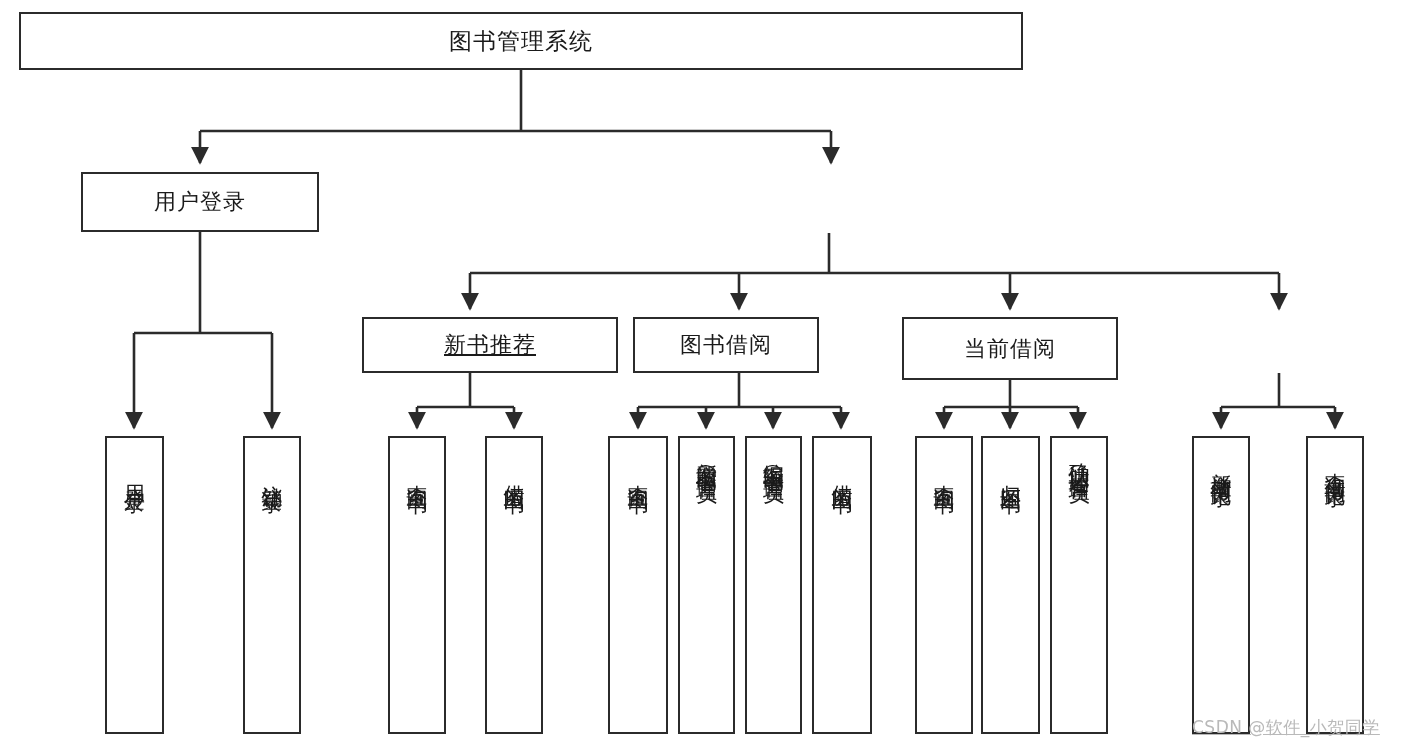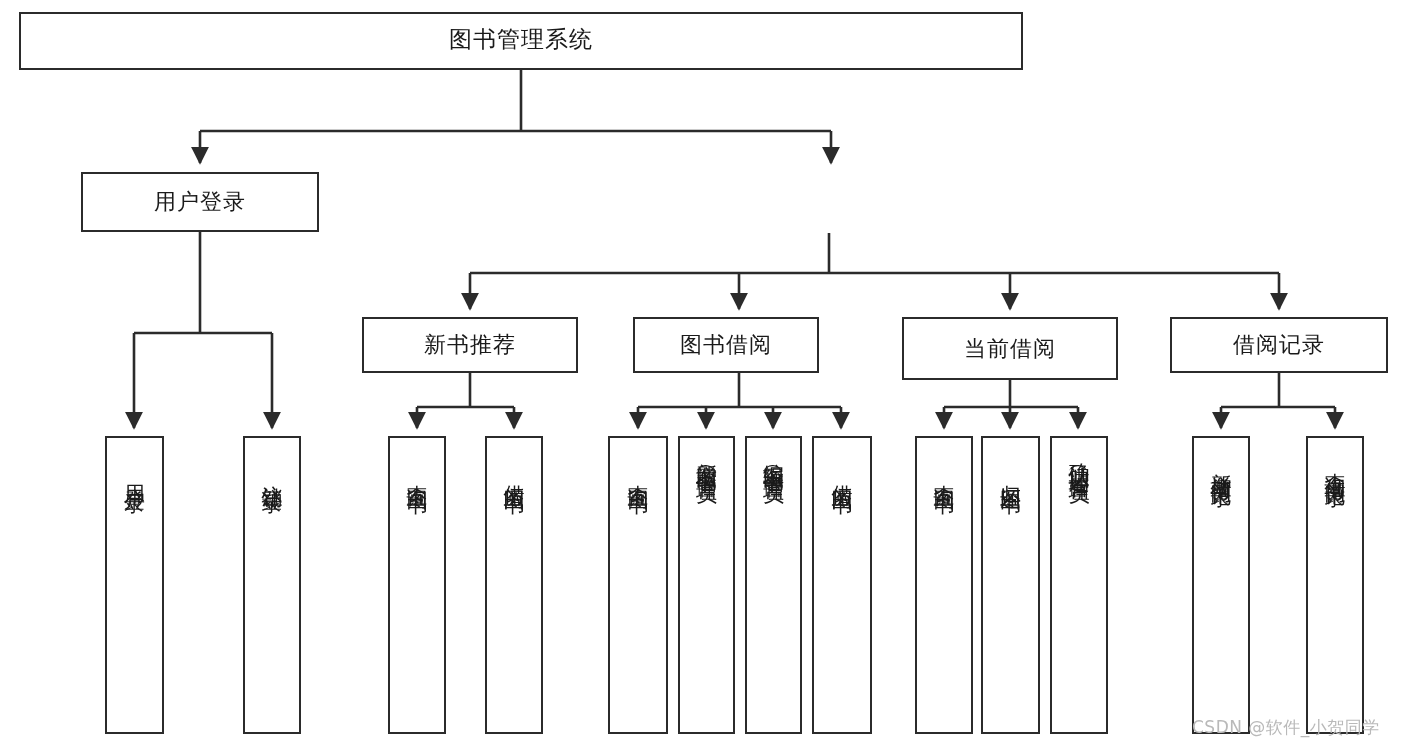--- a/index.html
+++ b/index.html
@@ -56,20 +56,21 @@
     height: 747px;
     pointer-events: none;
   }
   .wm {
     position: absolute;
     color: #b9b9b9;
     font-size: 17px;
     letter-spacing: 0.5px;
     white-space: nowrap;
     user-select: none;
+    text-decoration: underline;
   }
 </style>
 </head>
 <body>
 
 <div id="canvas">
 
   <svg id="wires" viewBox="0 0 1405 747">
     <defs>
       <marker id="arrow" viewBox="0 0 10 10" refX="9" refY="5" markerWidth="7" markerHeight="7" orient="auto-start-reverse">
@@ -113,39 +114,36 @@
       <path d="M 1010 407 L 1010 428" marker-end="url(#arrow)"></path>
       <path d="M 1078 407 L 1078 428" marker-end="url(#arrow)"></path>
 
       <path d="M 1279 373 L 1279 407"></path>
       <path d="M 1221 407 L 1335 407"></path>
       <path d="M 1221 407 L 1221 428" marker-end="url(#arrow)"></path>
       <path d="M 1335 407 L 1335 428" marker-end="url(#arrow)"></path>
     </g>
   </svg>
 
-  <div class="node root" style="left:19px; top:12px; width:1004px; height:58px;font-family:Liberation Mono, monospace;">
+  <div class="node root" style="left:19px; top:12px; width:1004px; height:58px;">
     <span class="node-label">图书管理系统</span>
   </div>
 
   <div class="node" style="left:81px; top:172px; width:238px; height:60px;">
     <span class="node-label">用户登录</span>
   </div>
 
-  <div class="node" style="left:362px; top:317px; width:216px; height:56px;">
+  <div class="node" style="left:362px; top:317px; width:256px; height:56px;text-decoration:underline;">
     <span class="node-label">新书推荐</span>
   </div>
   <div class="node" style="left:633px; top:317px; width:186px; height:56px;">
     <span class="node-label">图书借阅</span>
   </div>
   <div class="node" style="left:902px; top:317px; width:216px; height:63px;">
     <span class="node-label">当前借阅</span>
-  </div>
-  <div class="node" style="left:1170px; top:317px; width:218px; height:56px;">
-    <span class="node-label">借阅记录</span>
   </div>
 
   <div class="node vertical" style="left:105px; top:436px; width:59px; height:298px;">
     <span class="node-label">用户登录</span>
   </div>
   <div class="node vertical" style="left:243px; top:436px; width:58px; height:298px;">
     <span class="node-label">注销登录</span>
   </div>
 
   <div class="node vertical" style="left:388px; top:436px; width:58px; height:298px;">

